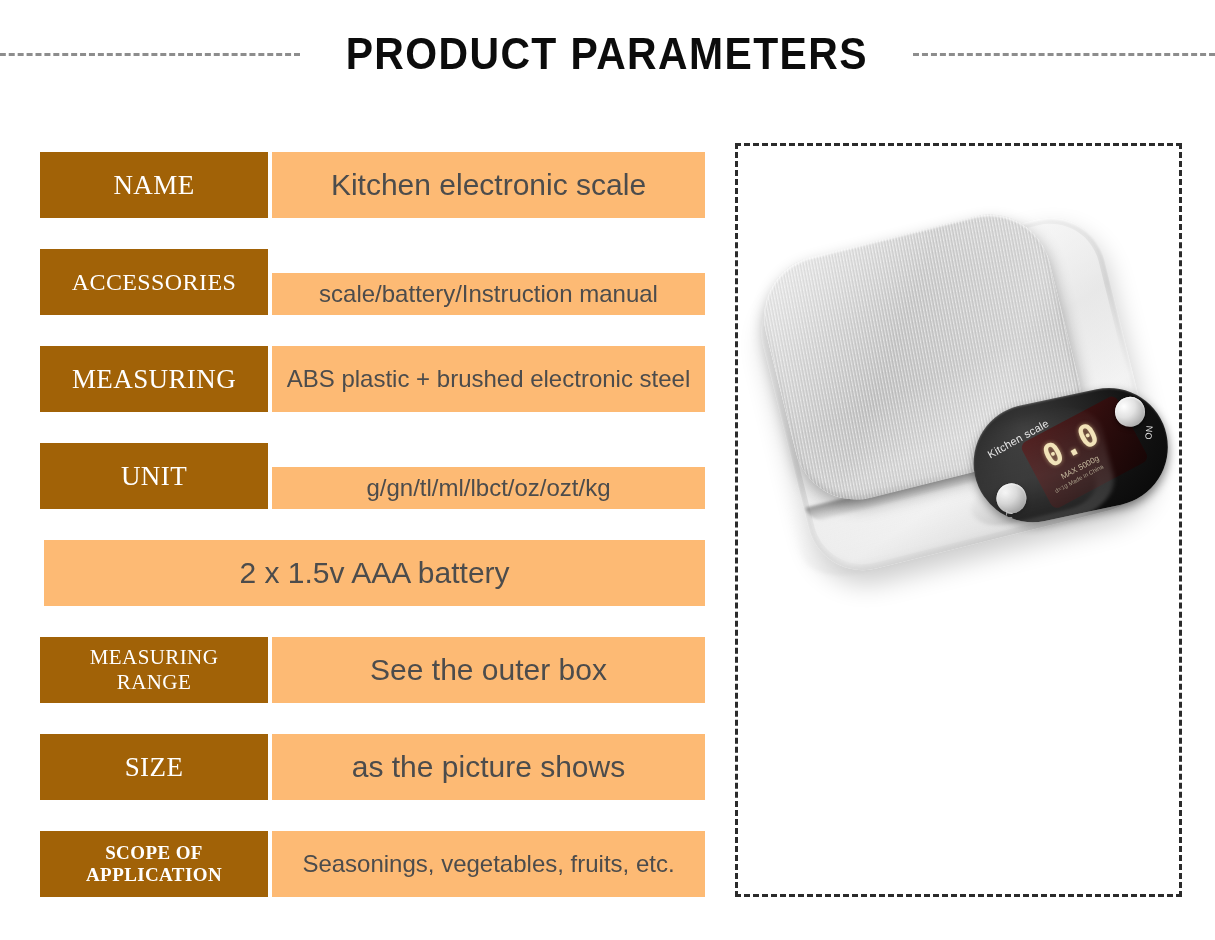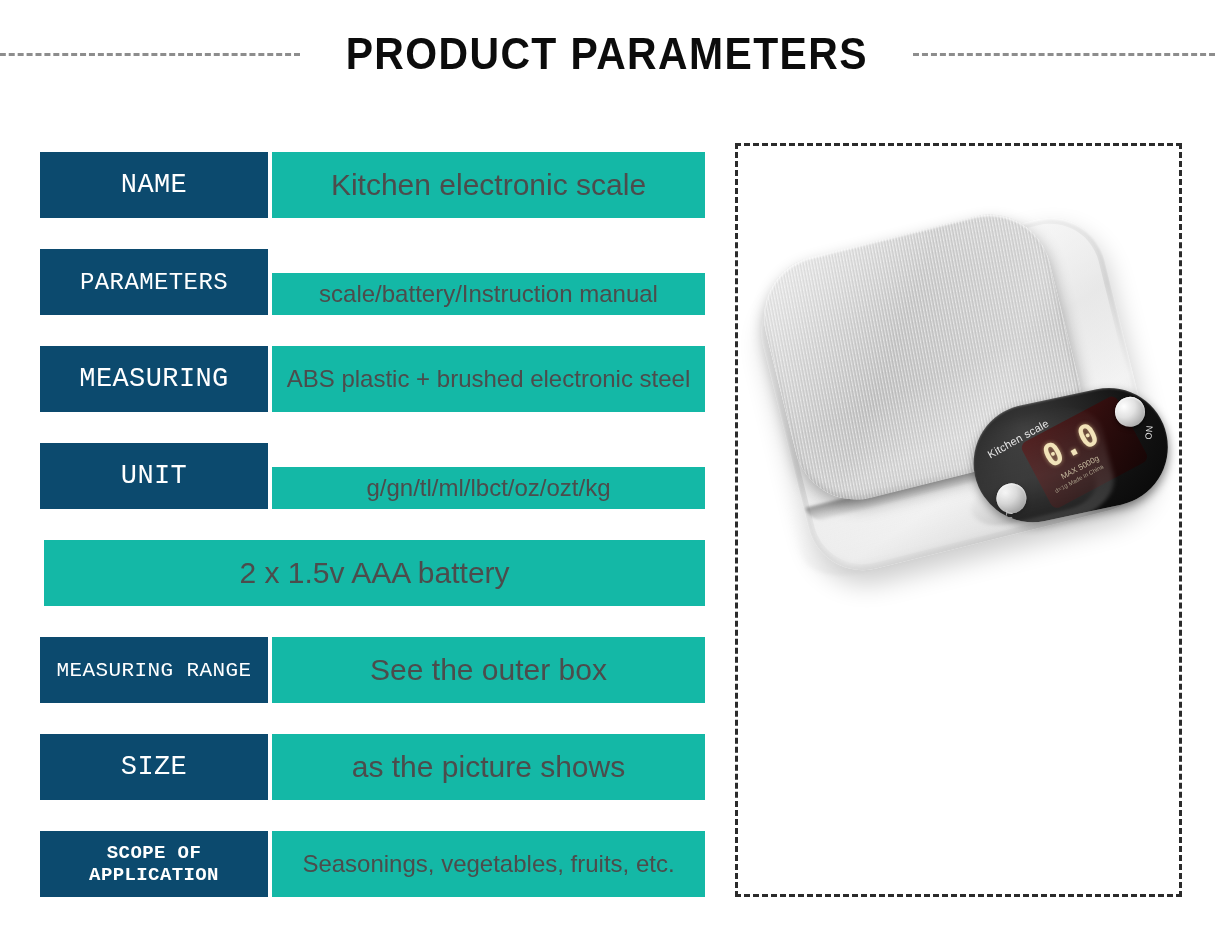--- a/index.html
+++ b/index.html
@@ -46,33 +46,33 @@
   }
   .spec-row{
     display:flex;
     align-items:stretch;
     height:66px;
     margin-bottom:31px;
   }
   .spec-row:last-child{margin-bottom:0;}
   .spec-label{
     flex:0 0 228px;
-    background:#0c4a6e;
+    background:#a16207;
     color:#ffffff;
     display:flex;align-items:center;justify-content:center;
     text-align:center;
-    font-family:Liberation Mono, monospace;
+    font-family:Liberation Serif, serif;
     letter-spacing:0.4px;
     box-sizing:border-box;
     padding:0 15px;
   }
   .spec-value{
     flex:1 1 auto;
     margin-left:4px;
-    background:#14b8a6;
+    background:#fdba74;
     color:#4c4c4c;
     display:flex;align-items:center;justify-content:center;
     text-align:center;
     font-family:"Liberation Sans Narrow","Liberation Sans",sans-serif;
     font-weight:normal;
     box-sizing:border-box;
     padding:0 8px;
     white-space:nowrap;
   }
   
@@ -287,21 +287,21 @@
   </div>
 
   <div class="spec-table">
 
     <div class="spec-row">
       <div class="spec-label sz-lg">NAME</div>
       <div class="spec-value val-lg">Kitchen electronic scale</div>
     </div>
 
     <div class="spec-row">
-      <div class="spec-label sz-md">PARAMETERS</div>
+      <div class="spec-label sz-md">ACCESSORIES</div>
       <div class="spec-value val-md">scale/battery/Instruction manual</div>
     </div>
 
     <div class="spec-row">
       <div class="spec-label sz-lg">MEASURING</div>
       <div class="spec-value val-sm">ABS plastic + brushed electronic steel</div>
     </div>
 
     <div class="spec-row">
       <div class="spec-label sz-lg">UNIT</div>

